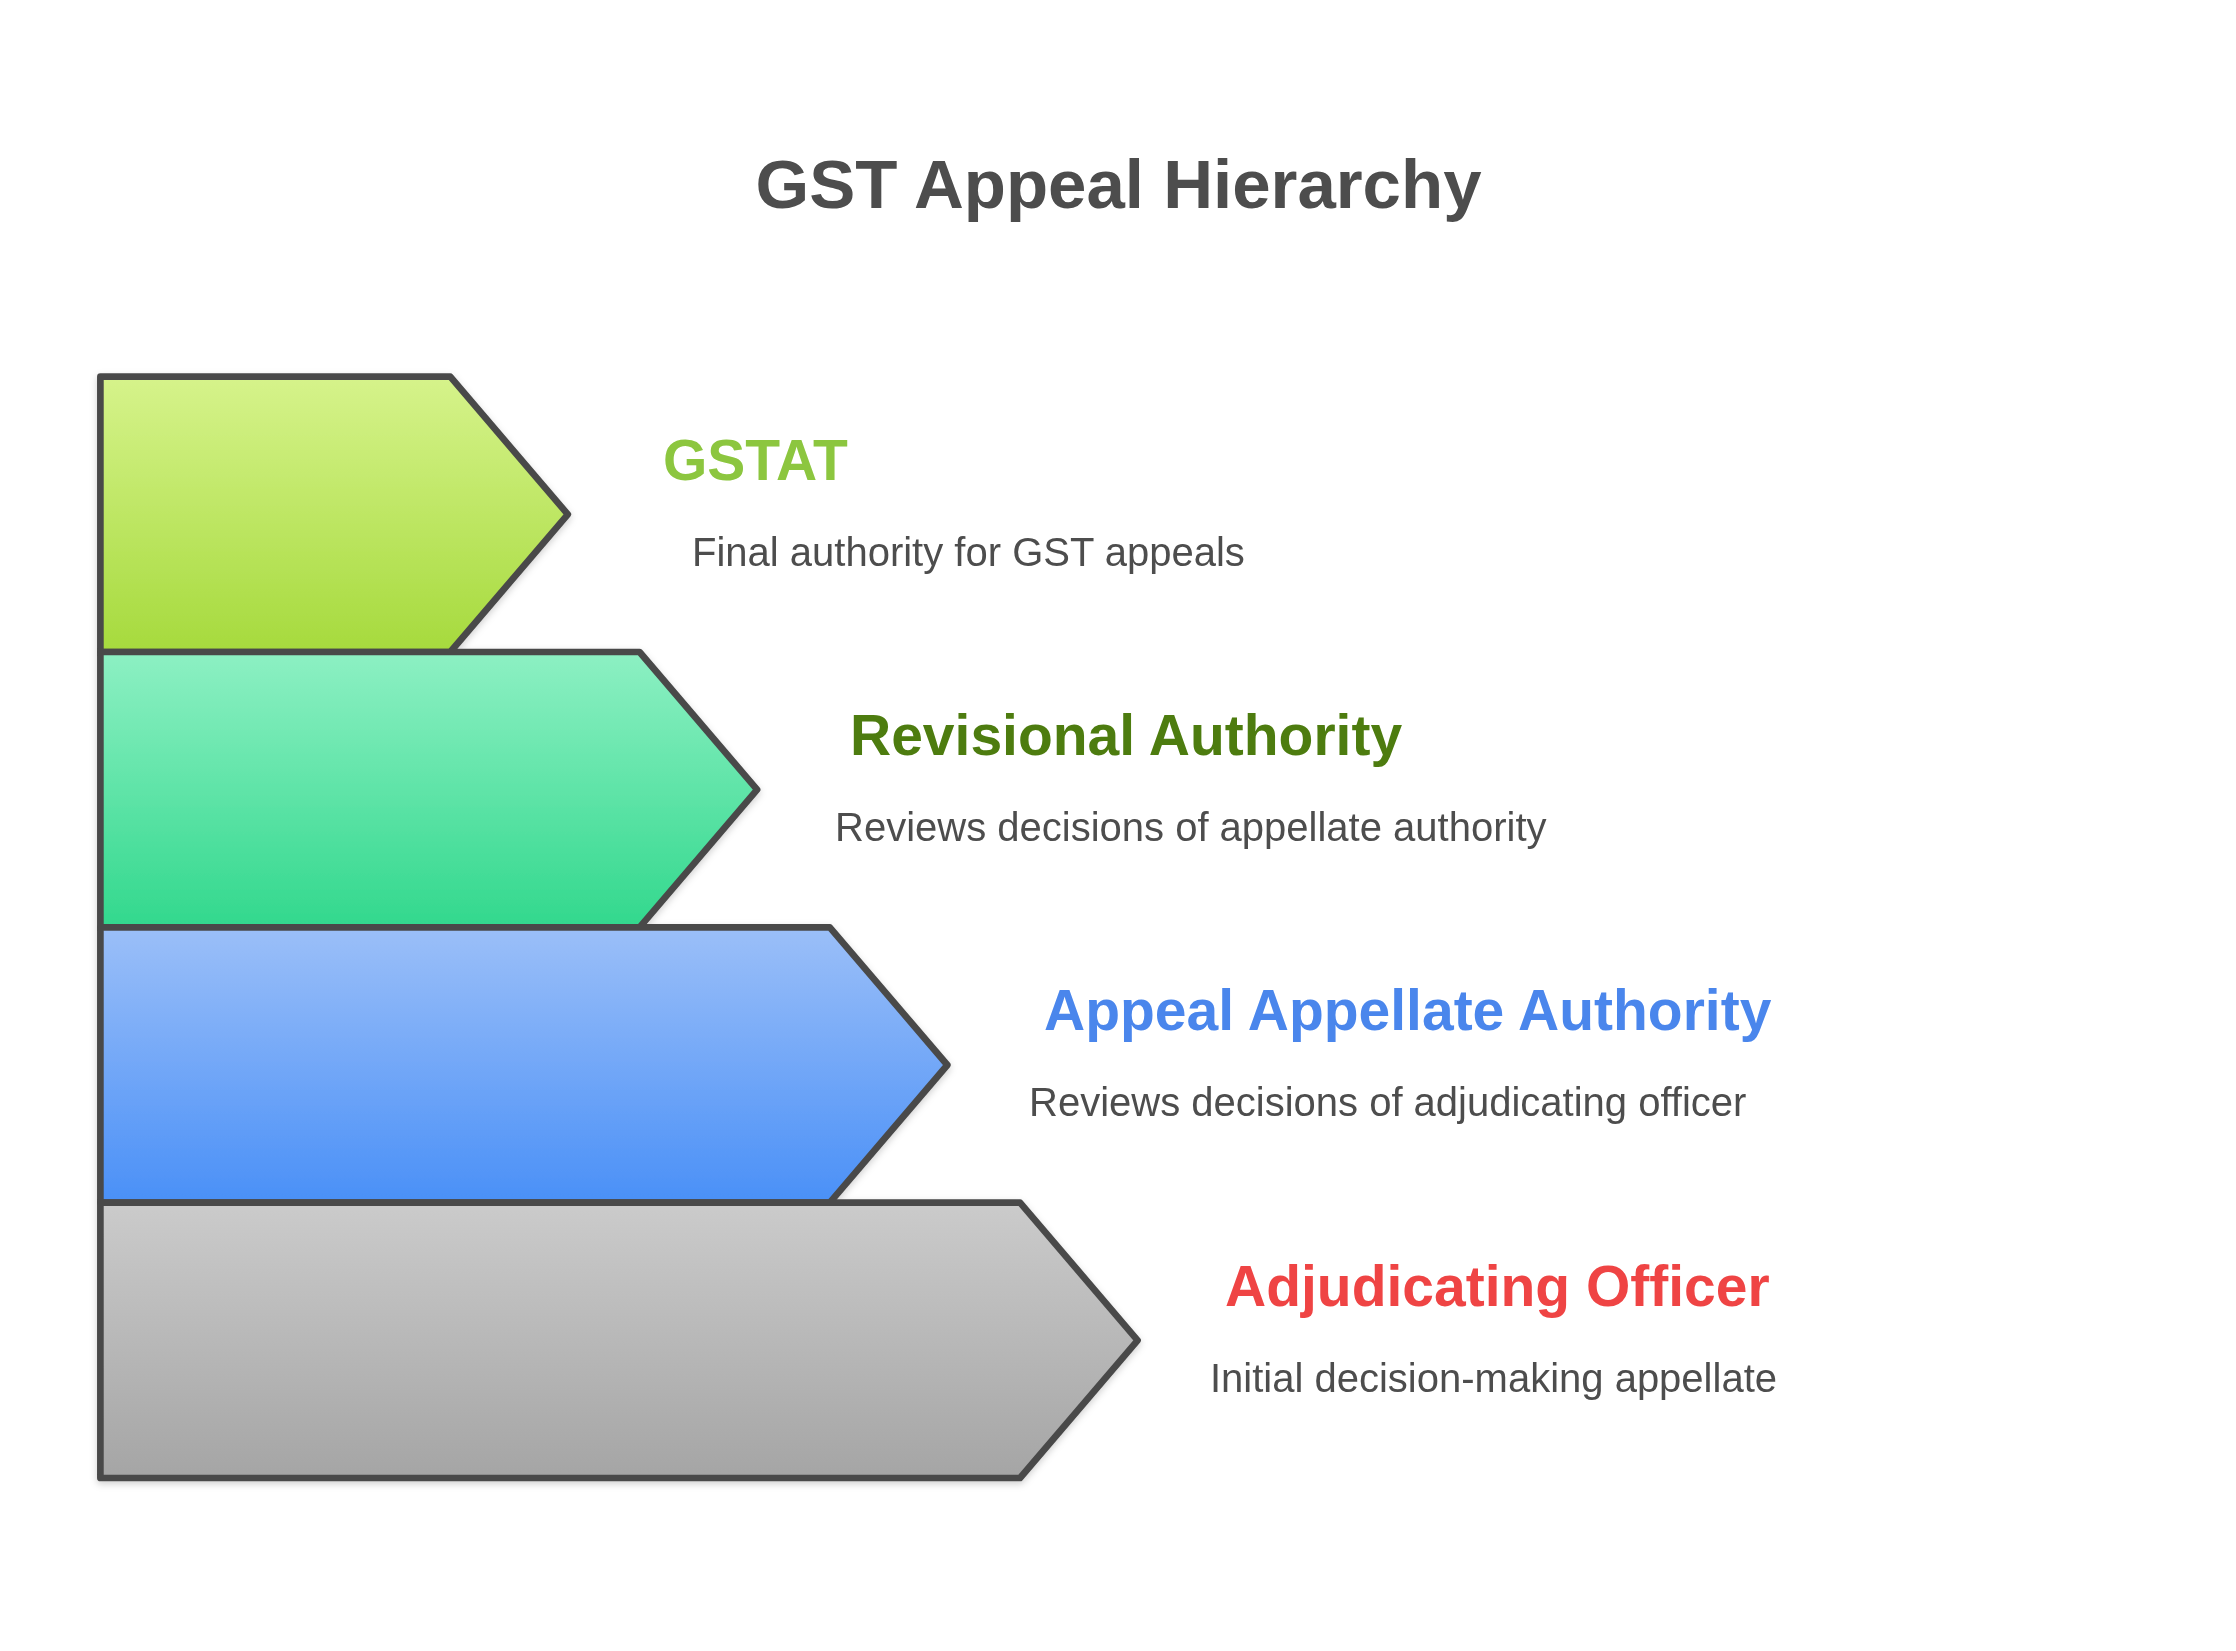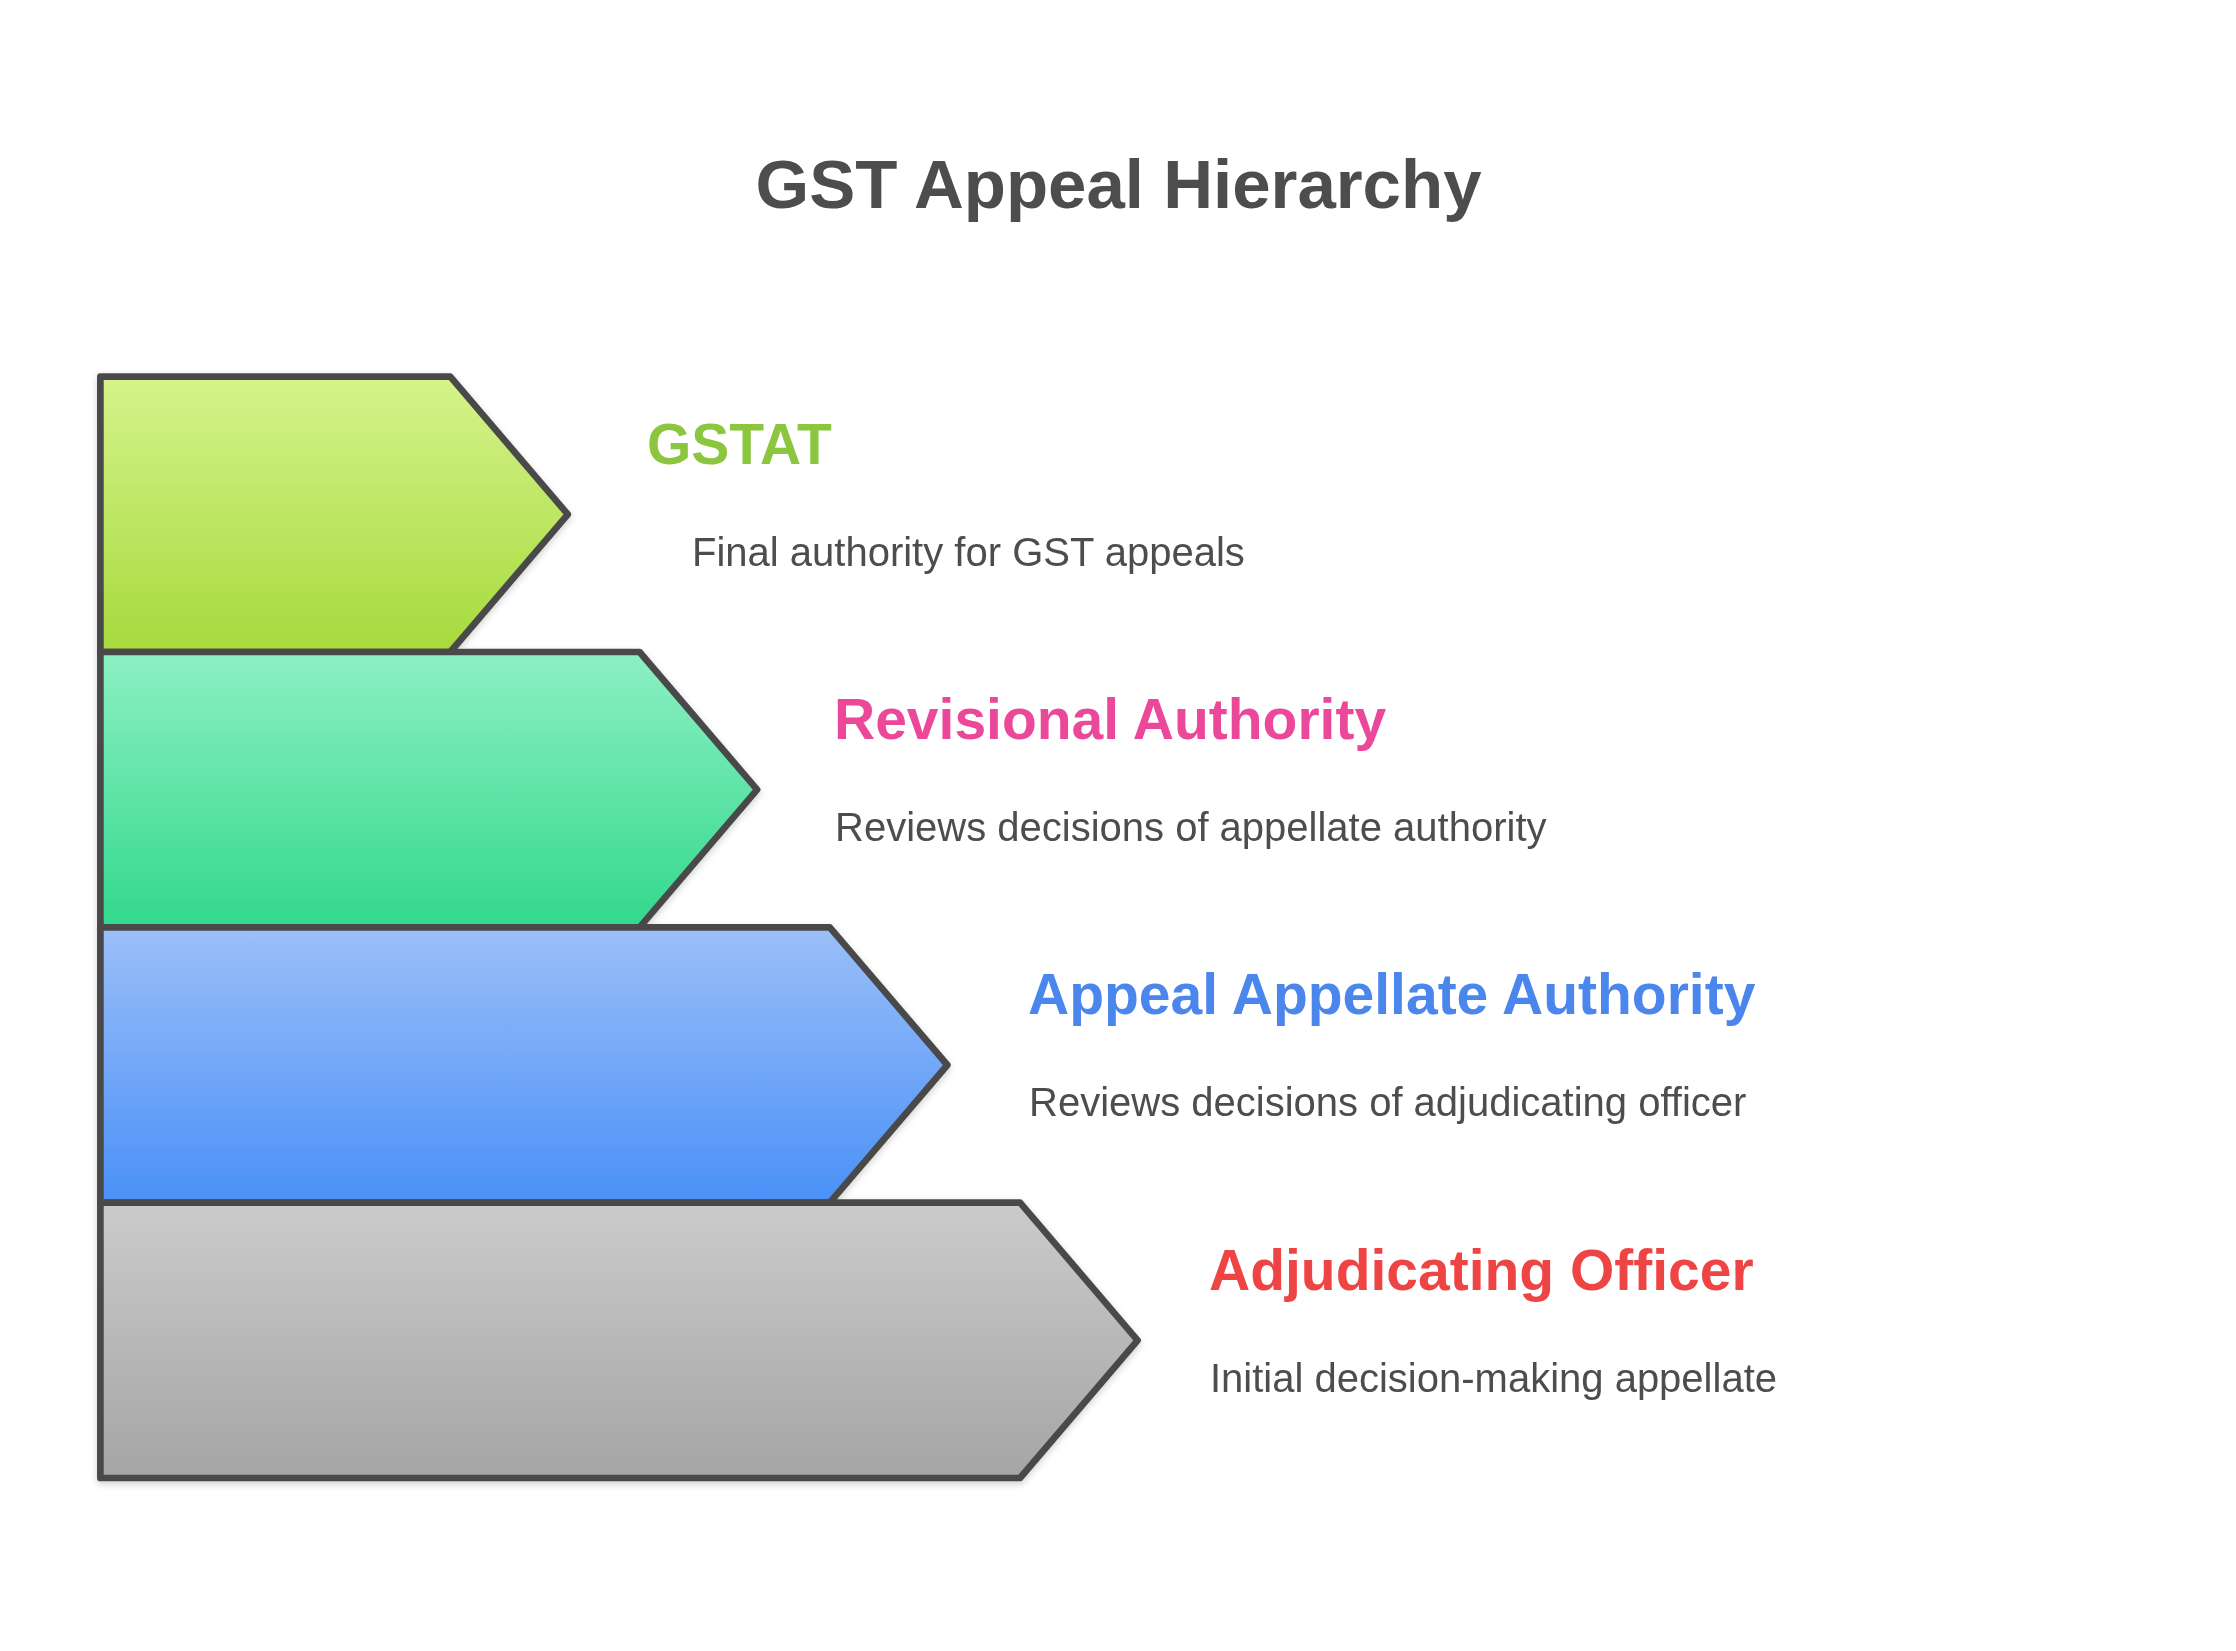--- a/index.html
+++ b/index.html
@@ -34,21 +34,21 @@
   }
   .level-label {
     position: absolute;
   }
   .level-heading {
     position: absolute;
     font-size: 57px;
     font-weight: 700;
     line-height: 1;
     white-space: nowrap;
-    margin: 0;
+    margin: 16px;
   }
   .level-desc {
     position: absolute;
     font-size: 40px;
     font-weight: 400;
     line-height: 1.2;
     white-space: nowrap;
     color: #4D4D4D;
     margin: 0;
   }
@@ -90,21 +90,21 @@
       <polygon fill="url(#grad3)" points="105,1258 1067,1258 1190,1402 1067,1546 105,1546"></polygon>
     </g>
   </svg>
 
   <div class="level-label">
     <h2 class="level-heading" style="left: 647px; top: 416px; color: rgb(140, 198, 63);">GSTAT</h2>
     <p class="level-desc" style="left:648px; top:528px;margin-left:44px;">Final authority for GST appeals</p>
   </div>
 
   <div class="level-label">
-    <h2 class="level-heading" style="left: 834px; top: 691px; color: #ec4899;">Revisional Authority</h2>
+    <h2 class="level-heading" style="left: 834px; top: 691px; color: #4d7c0f;">Revisional Authority</h2>
     <p class="level-desc" style="left:835px; top:803px;">Reviews decisions of appellate authority</p>
   </div>
 
   <div class="level-label">
     <h2 class="level-heading" style="left: 1028px; top: 966px; color: rgb(74, 134, 236);">Appeal Appellate Authority</h2>
     <p class="level-desc" style="left:1029px; top:1078px;">Reviews decisions of adjudicating officer</p>
   </div>
 
   <div class="level-label">
     <h2 class="level-heading" style="left: 1209px; top: 1242px; color: #ef4444;">Adjudicating Officer</h2>

